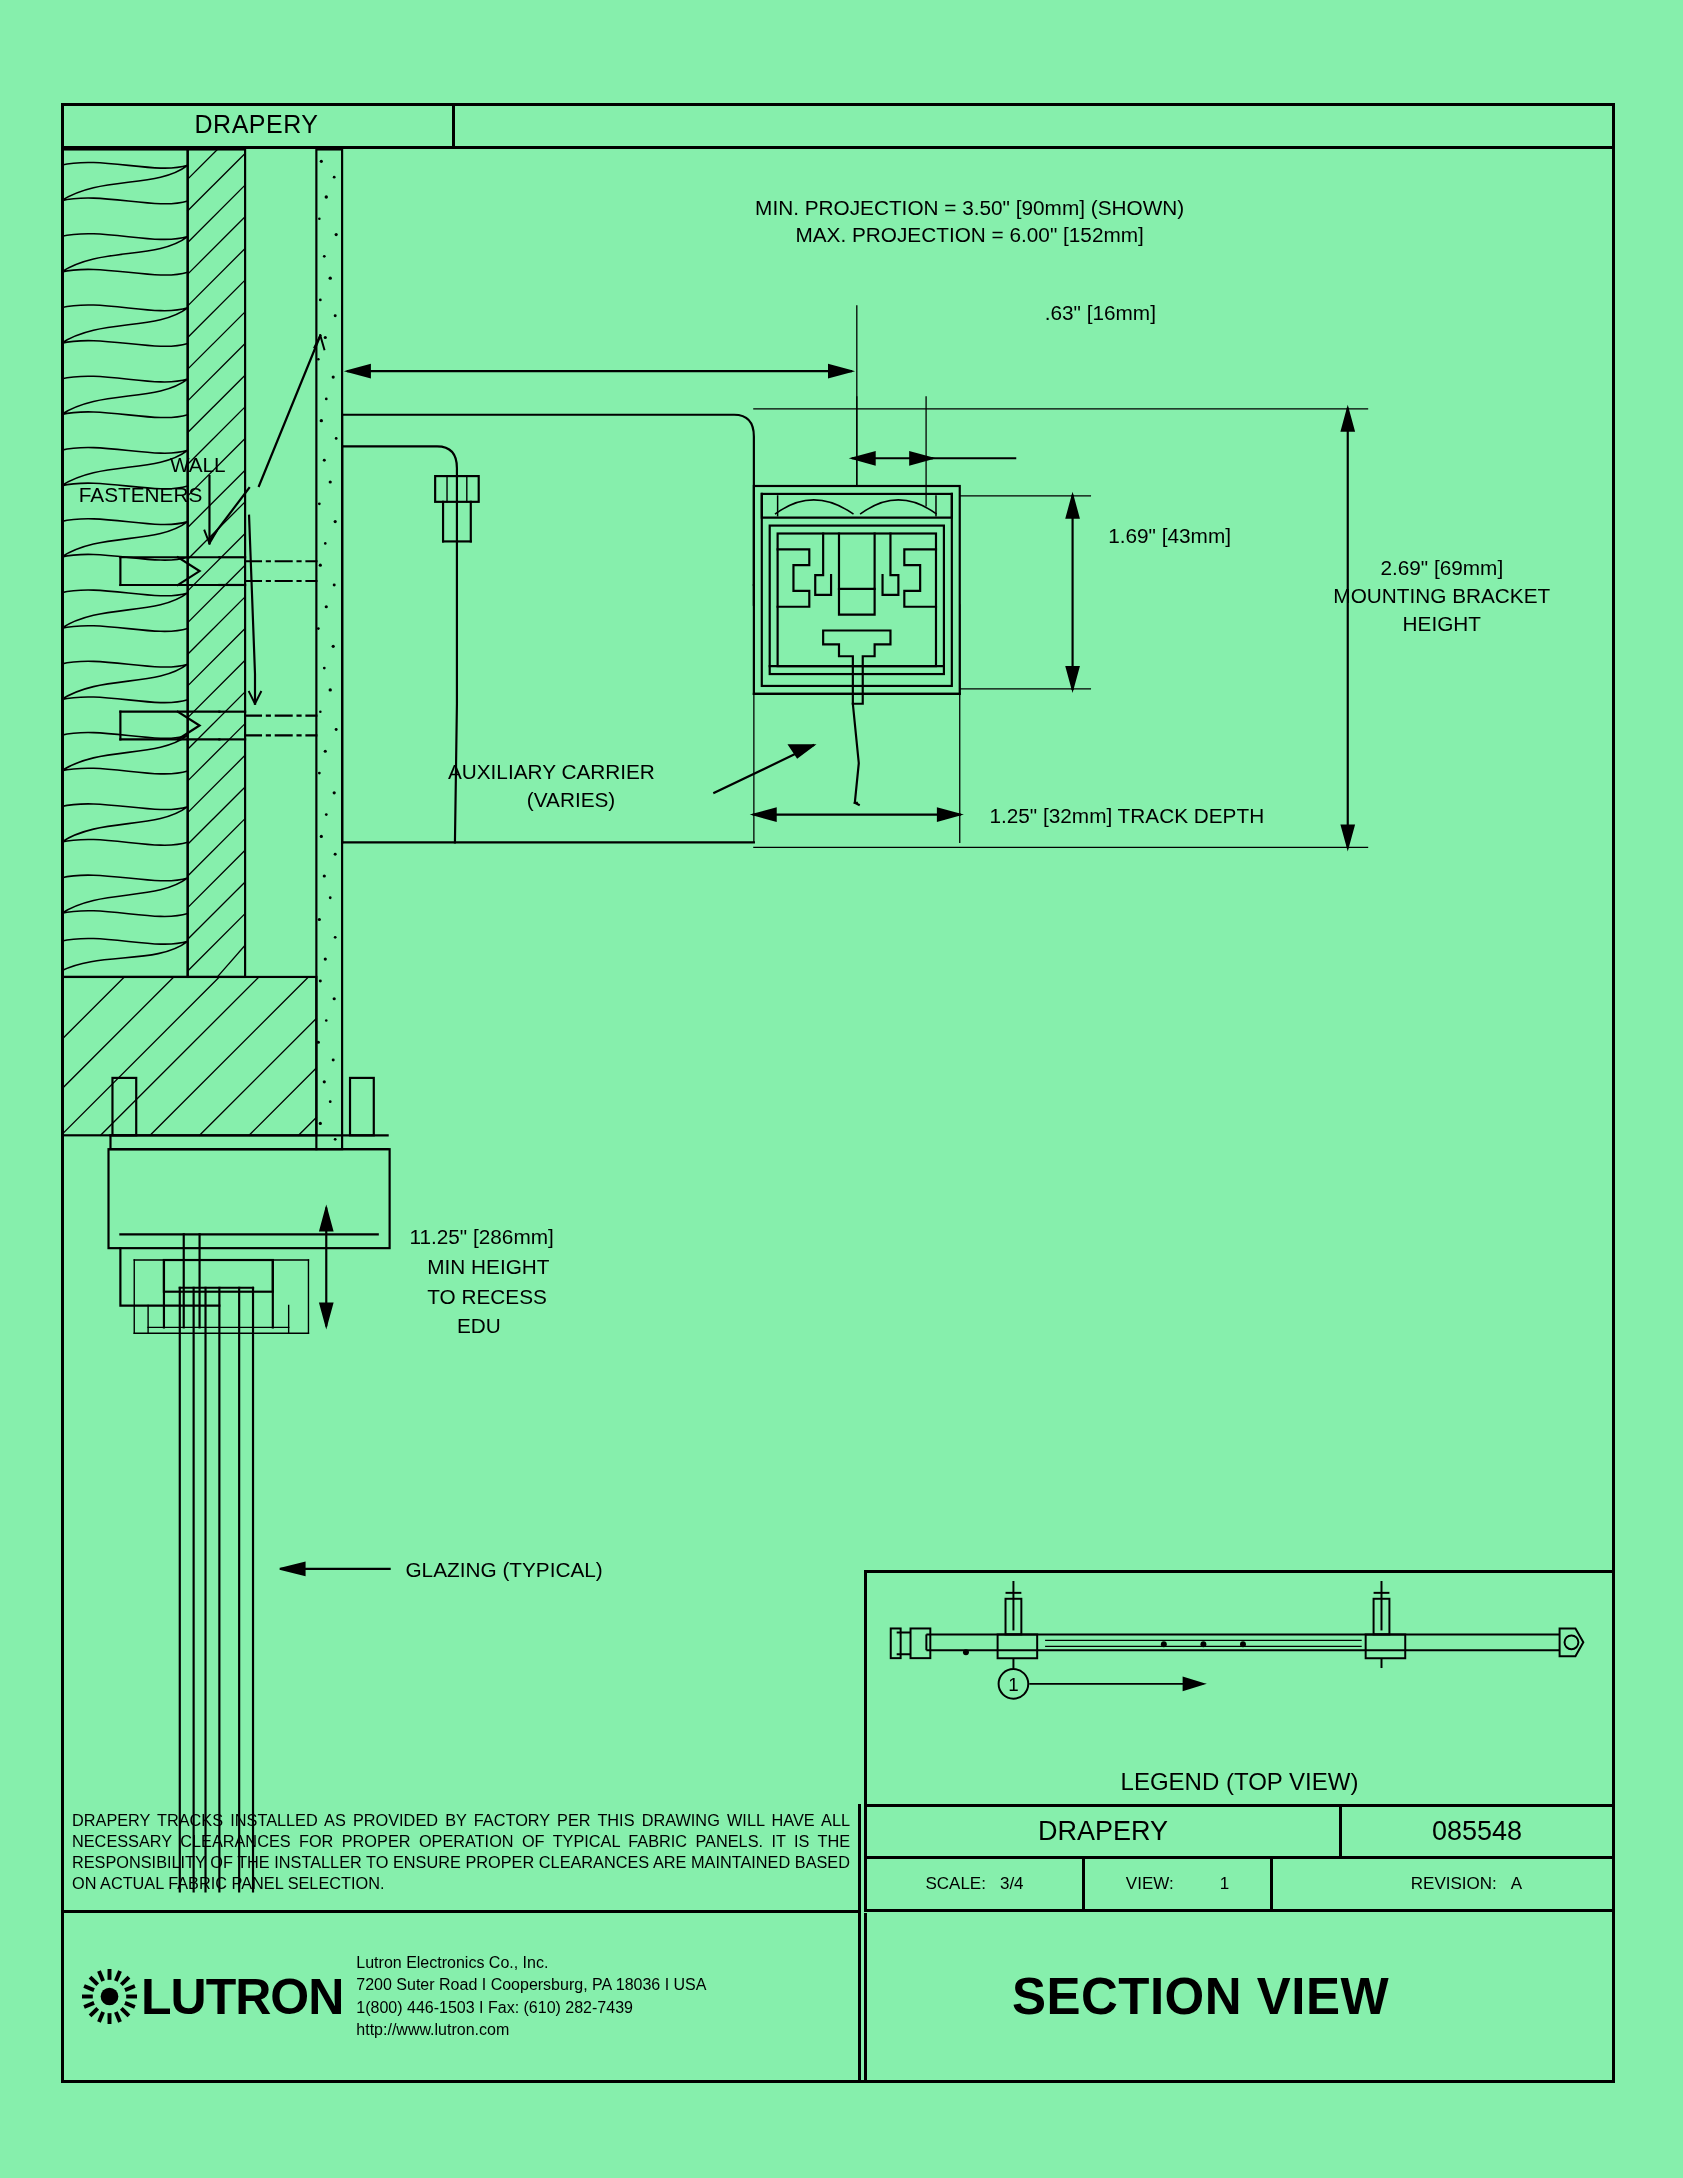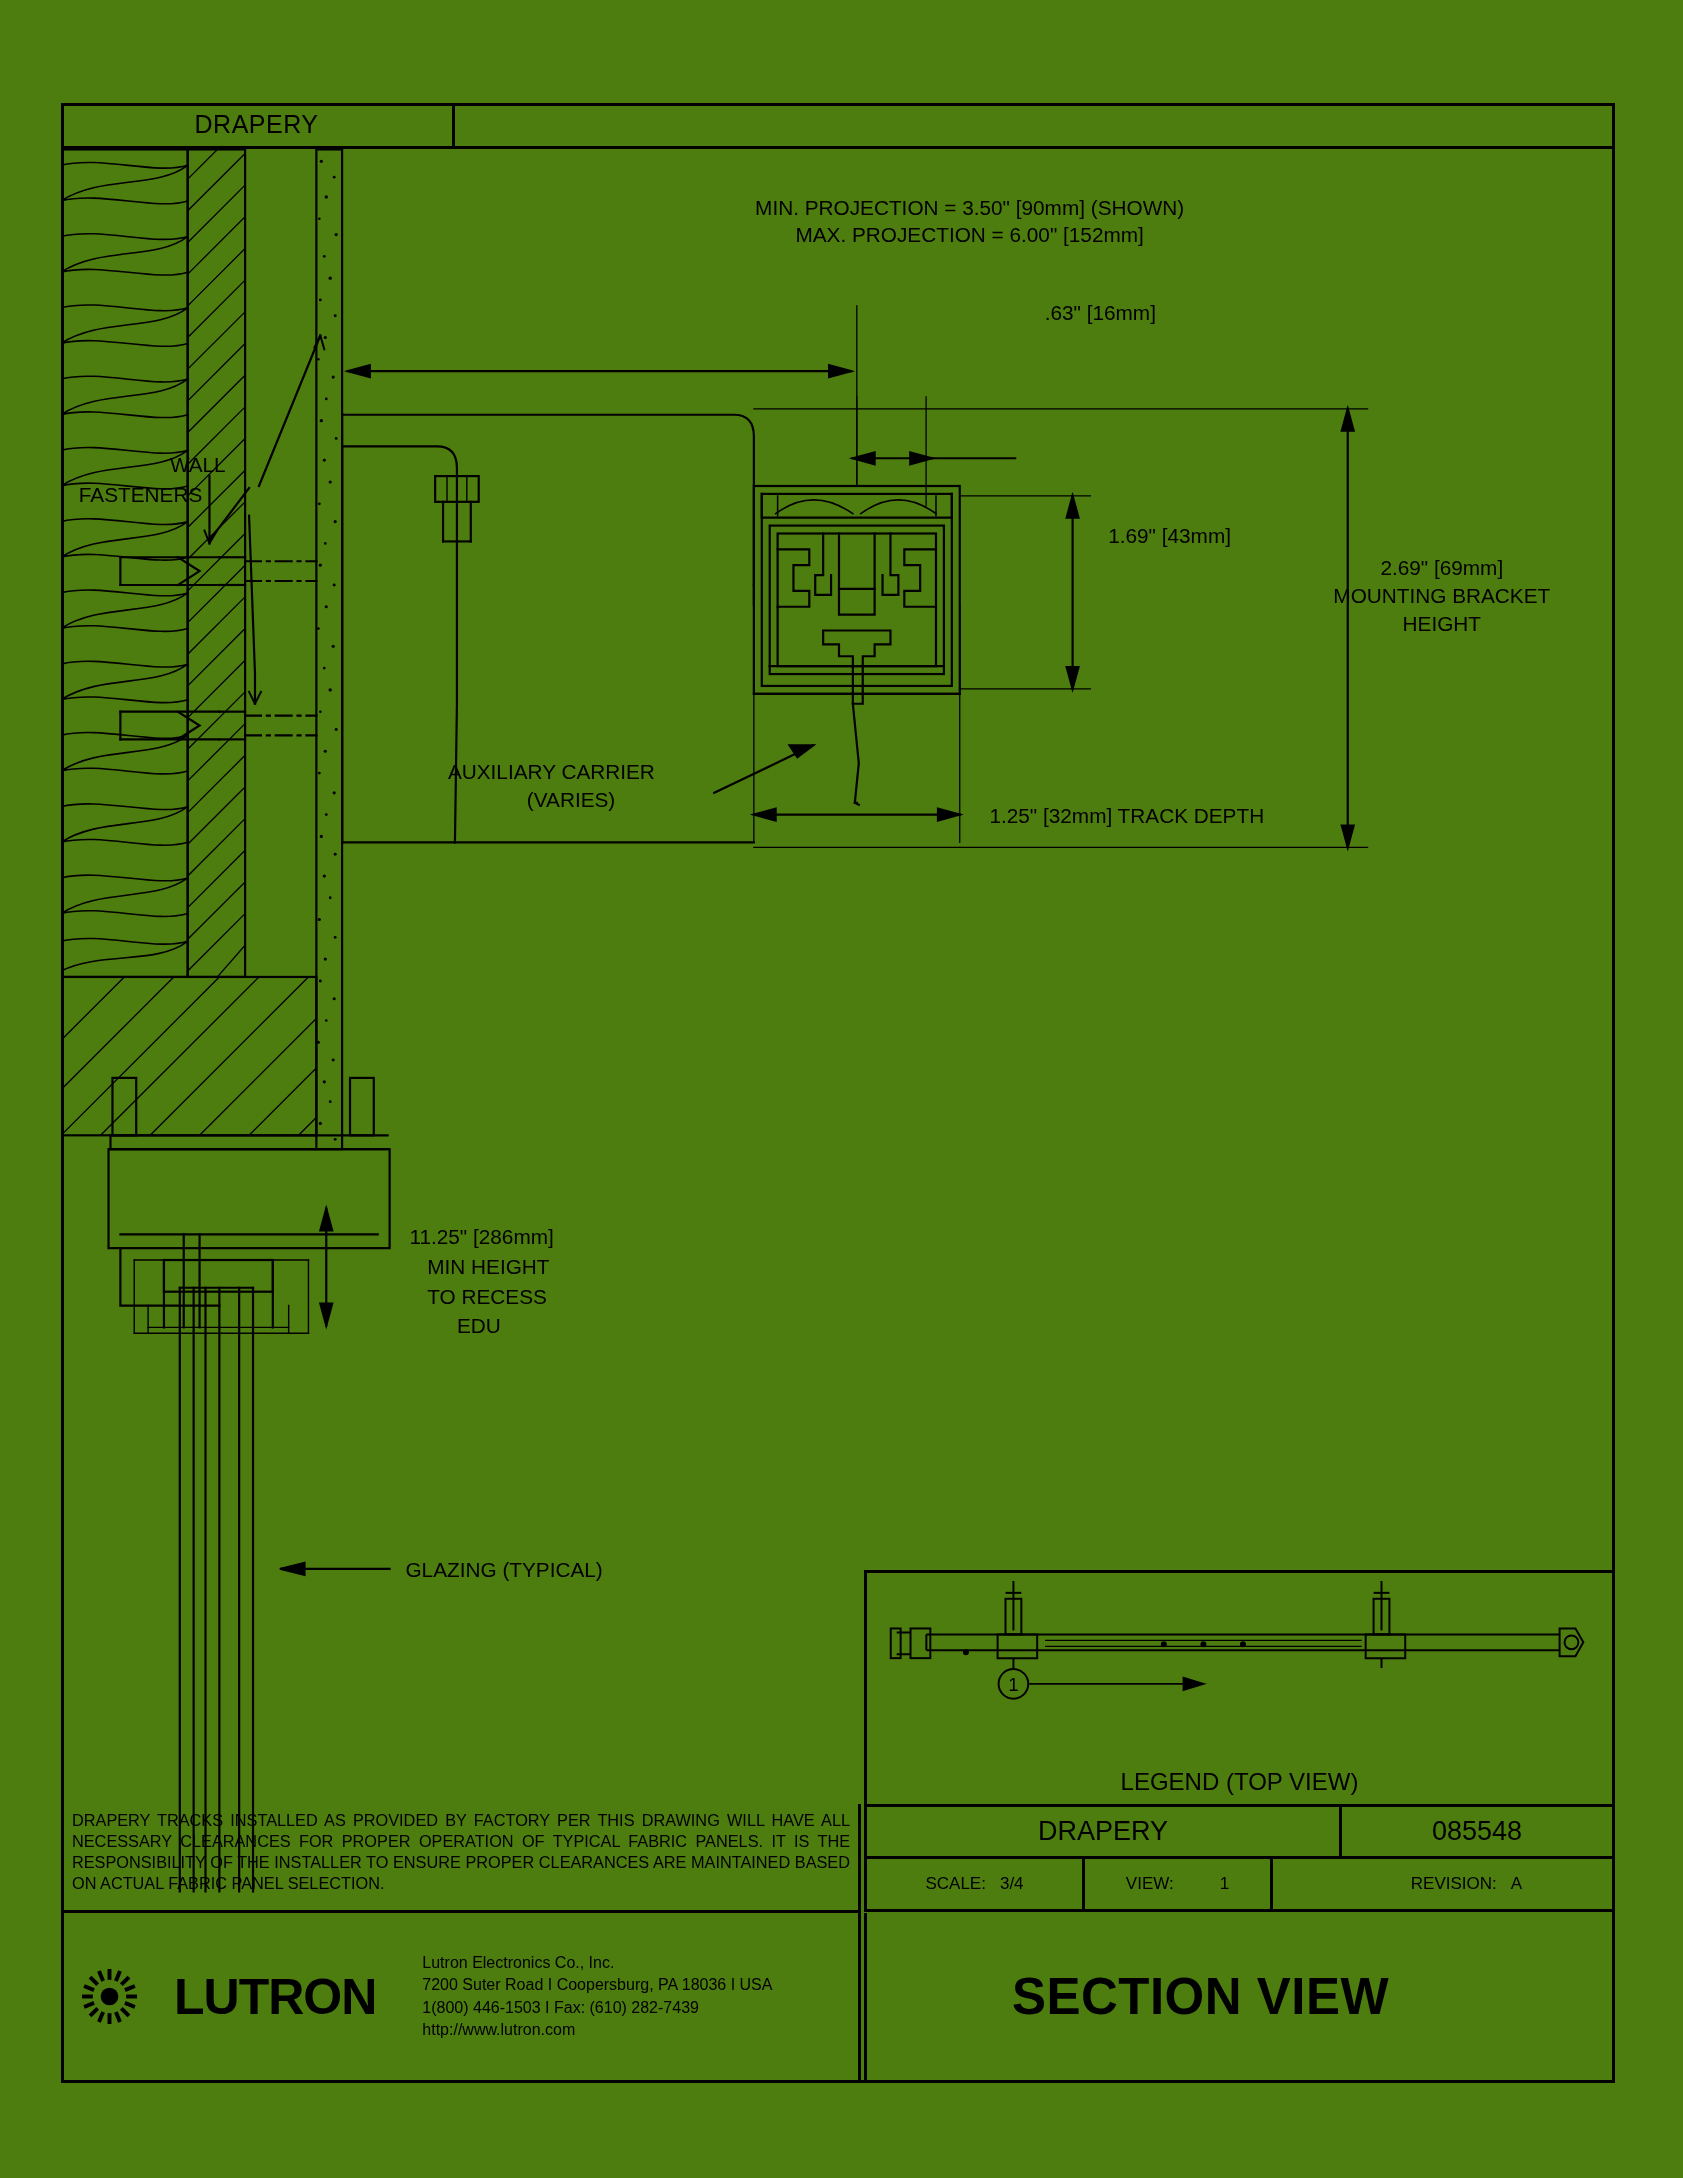--- a/index.html
+++ b/index.html
@@ -8,21 +8,21 @@
     background: #ffffff;
   }
   body {
     font-family: "Liberation Sans", sans-serif;
     color: #000000;
   }
   #sheet {
     position: relative;
     width: 1683px;
     height: 2178px;
-    background: #4d7c0f;
+    background: #86efac;
     overflow: hidden;
   }
   
   .frame {
     position: absolute;
     left: 61px;
     top: 103px;
     width: 1554px;
     height: 1980px;
     border: 3px solid #000;
@@ -146,21 +146,20 @@
     position: absolute;
     left: 64px;
     top: 1913px;
     width: 797px;
     height: 167px;
     box-sizing: border-box;
     border-right: 3px solid #000;
     display: flex;
     align-items: center;
     padding-left: 18px;
-    gap: 33px;
   }
   .bot-right {
     position: absolute;
     left: 864px;
     top: 1913px;
     width: 625px;
     height: 167px;
     box-sizing: border-box;
     border-left: 3px solid #000;
     display: flex;

